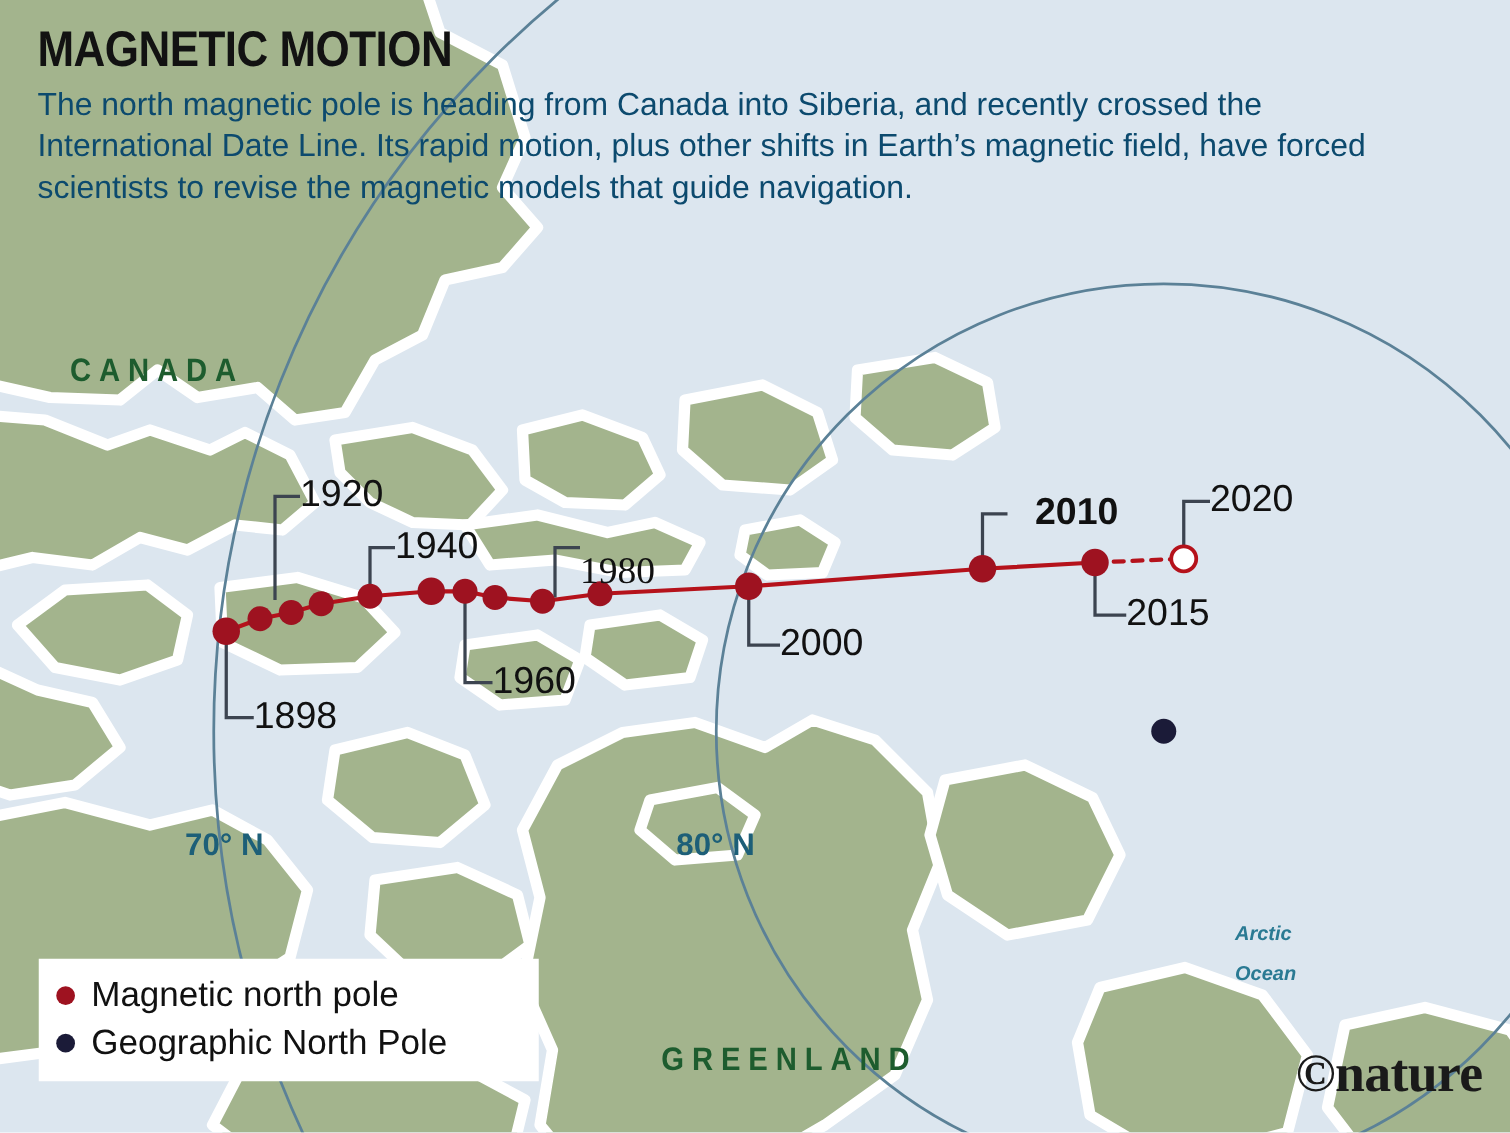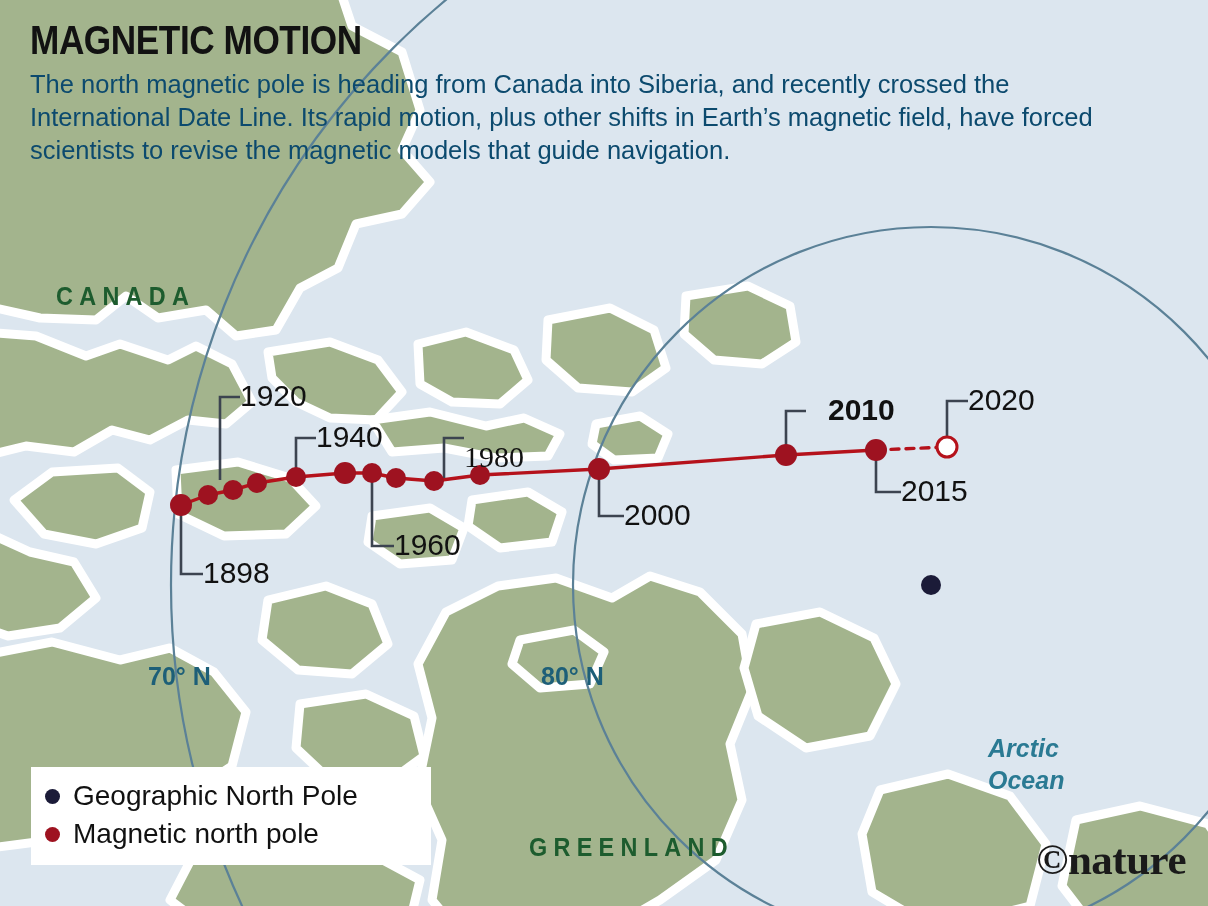--- a/index.html
+++ b/index.html
@@ -70,21 +70,21 @@
     transform-origin: left center;
   }
   .lat-label {
     font-family: "Liberation Sans", sans-serif;
     font-size: 25px;
     color: #1d5f78;
   }
   .ocean-label {
     font-family: "Liberation Sans", sans-serif;
     font-style: italic;
-    font-size: 25px;
+    font-size: 16px;
     line-height: 32px;
     color: #2a7a93;
   }
 
   
   .year-label {
     position: absolute;
     font-family: "Liberation Sans", sans-serif;
     font-size: 30px;
     color: #111111;
@@ -297,24 +297,24 @@
   <div class="year-label" style="left:316px; top:420px;">1940</div>
   <div class="year-label" style="left:394px; top:528px;">1960</div>
   <div class="year-label" style="left:464px; top:440px;font-family:Liberation Serif, serif;">1980</div>
   <div class="year-label" style="left:624px; top:498px;">2000</div>
   <div class="year-label" style="left:828px; top:393px;font-weight:bold;">2010</div>
   <div class="year-label" style="left:901px; top:474px;">2015</div>
   <div class="year-label" style="left:968px; top:383px;">2020</div>
 
   <div id="legend">
     <div class="legend-row">
+      <span class="legend-swatch" style="background:#9e1220;"></span>
+      <span class="legend-text">Magnetic north pole</span>
+    </div>
+    <div class="legend-row">
       <span class="legend-swatch" style="background:#1b1b38;"></span>
       <span class="legend-text">Geographic North Pole</span>
     </div>
-    <div class="legend-row">
-      <span class="legend-swatch" style="background:#9e1220;"></span>
-      <span class="legend-text">Magnetic north pole</span>
-    </div>
   </div>
 
   <div id="nature-logo">©nature</div>
 
 </div>
 
 </body></html>

